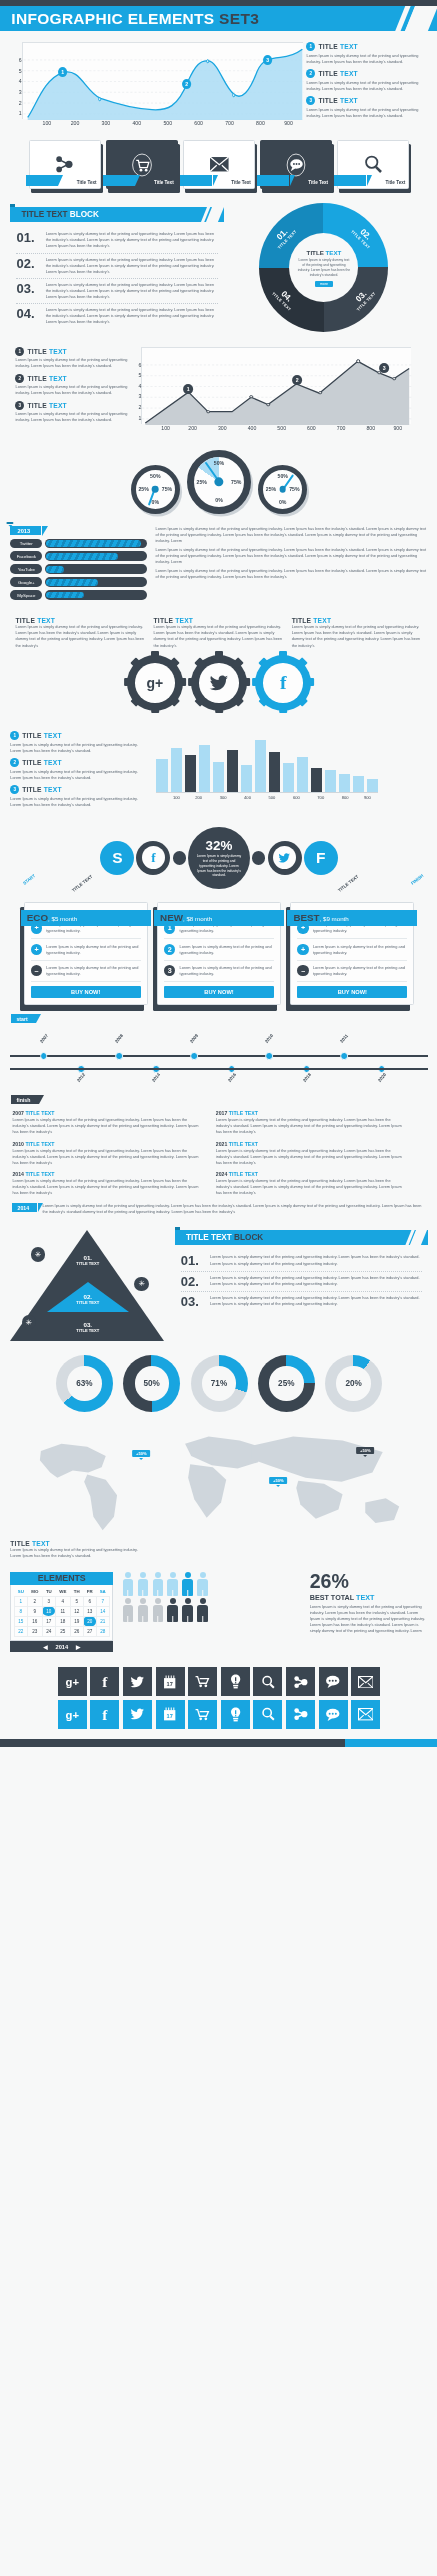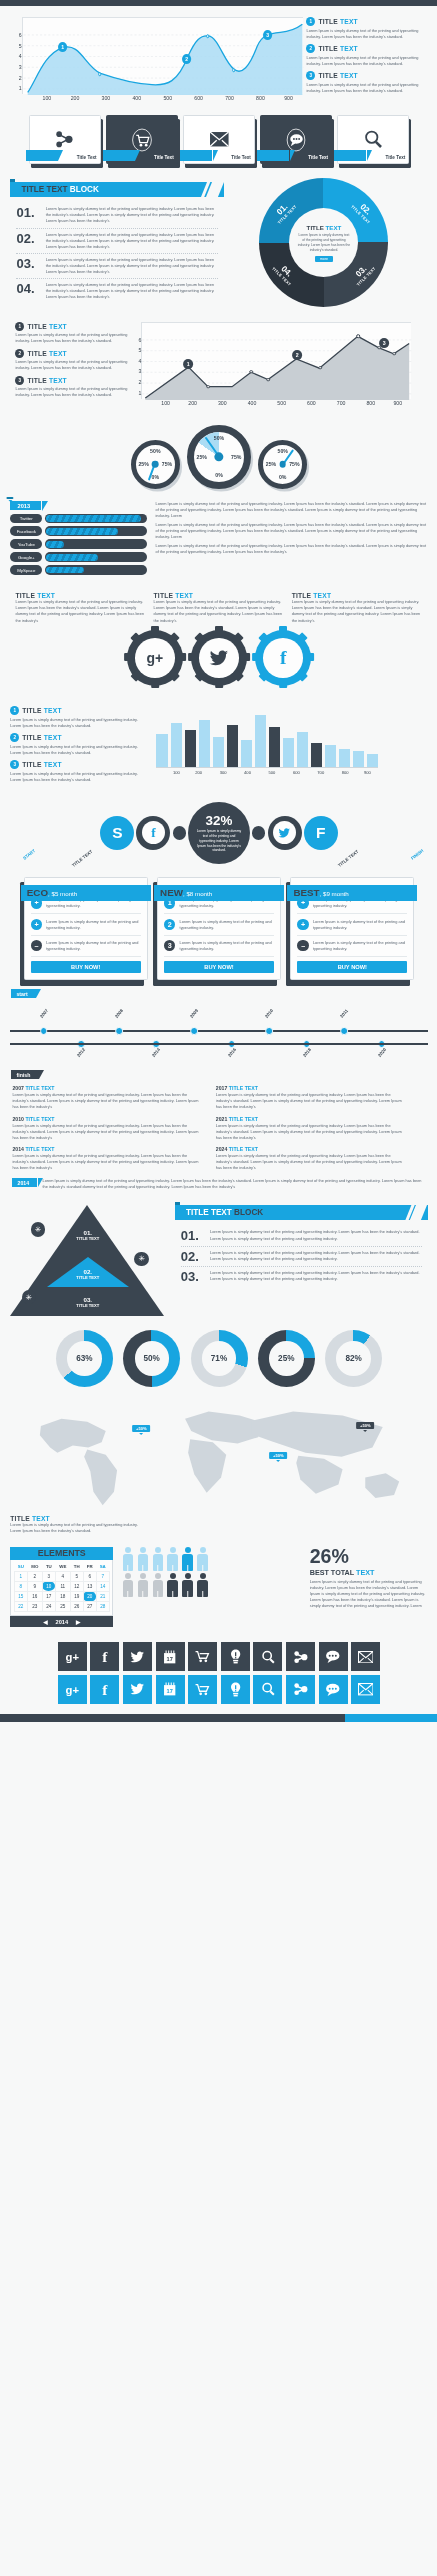--- a/index.html
+++ b/index.html
@@ -230,20 +230,28 @@
   .ibox { width:29px; height:29px; display:flex; align-items:center; justify-content:center; }
   .ibox.dk { background:#3a4550; } .ibox.bl { background:#18a5e0; }
 </style>
 </head>
 <body>
 
 <div class="page">
 
   <div class="topbar"></div>
 
+  <div class="header">
+    <h1>
+      <span>INFOGRAPHIC ELEMENTS </span><span class="dark">SET3</span>
+    </h1>
+    <div class="slash1"></div>
+    <div class="slash2"></div>
+    <div class="cut"></div>
+  </div>
 
   <div class="sect row" style="padding-top:11.3px;">
     <div class="chart-wrap" style="padding-left:11.3px;">
       <div class="chart-box">
         <div class="yaxis">
           <span style="top:22%">6</span>
           <span style="top:36%">5</span>
           <span style="top:50%">4</span>
           <span style="top:64%">3</span>
           <span style="top:78%">2</span>
@@ -910,21 +918,21 @@
     <div class="ring2" style="background:conic-gradient(#18a5e0 0% 50%, #3a4550 50% 100%);">
         <div class="hole2">50%</div>
       </div>
     <div class="ring2" style="background:conic-gradient(#18a5e0 0% 30%, #d5dbe0 30% 100%);">
         <div class="hole2">71%</div>
       </div>
     <div class="ring2" style="background:conic-gradient(#18a5e0 0% 25%, #3a4550 25% 100%);">
         <div class="hole2">25%</div>
       </div>
     <div class="ring2" style="background:conic-gradient(#18a5e0 0% 10%, #d5dbe0 10% 100%);">
-        <div class="hole2">82%</div>
+        <div class="hole2">20%</div>
       </div>
   </div>
 
   <div class="mapsec">
     <div class="mapimg">
       <svg width="417" height="111" viewBox="0 0 810 215">
         <g fill="#cfd6dc">
           <path d="M60,50 l40,-14 50,6 36,18 -8,22 -26,10 -30,-4 -30,14 -14,-10 -20,-24z"></path>
           <path d="M150,96 l36,10 22,30 -6,42 -22,26 -18,-26 -6,-40 -12,-28z"></path>
           <path d="M340,36 l46,-14 60,8 46,14 -10,28 -40,12 -50,-6 -40,-18z"></path>

